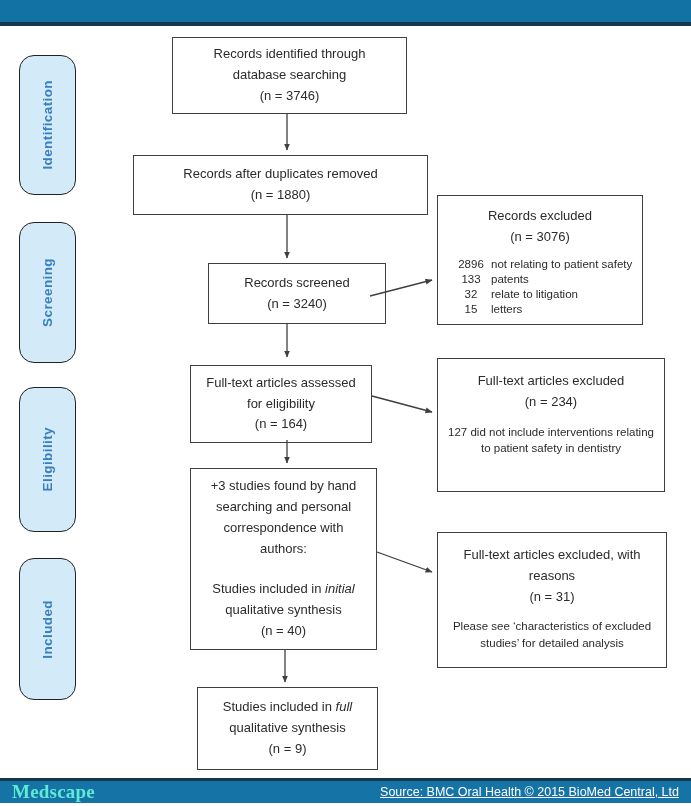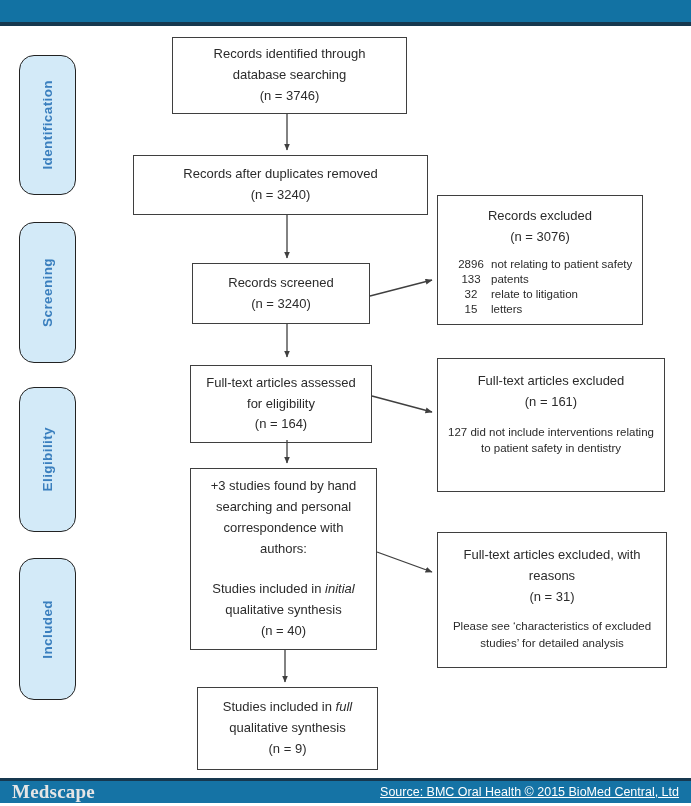--- a/index.html
+++ b/index.html
@@ -19,21 +19,21 @@
     background: #1272a3; border-bottom: 4px solid #16384f;
   }
   .footerbar {
     position: absolute; left: 0; top: 778px; width: 691px; height: 25px;
     background: #1573a5; border-top: 3px solid #16384f;
     display: flex; align-items: center; justify-content: space-between;
     box-sizing: border-box; padding: 0 12px;
   }
   .medscape-logo {
     font-family: "Liberation Serif", serif;
-    font-size: 19px; font-weight: bold; color: #e5e5e5; letter-spacing: 0.2px;
+    font-size: 19px; font-weight: bold; color: #5eead4; letter-spacing: 0.2px;
   }
   .source-text { font-size: 12.5px; color: #ffffff; text-decoration: underline; }
 
   
   .stage-label {
     position: absolute; left: 19px; width: 57px;
     background: #d3eaf8; border: 1.6px solid #222222; border-radius: 15px;
     display: flex; align-items: center; justify-content: center;
     box-sizing: border-box;
   }
@@ -82,24 +82,24 @@
   </div>
 
   <div class="box" style="left:172px;top:37px;width:235px;height:77px;">
     <div class="lines">Records identified through
 database searching
 (n = 3746)</div>
   </div>
 
   <div class="box" style="left:133px;top:155px;width:295px;height:60px;">
     <div class="lines">Records after duplicates removed
-(n = 3240)</div>
+(n = 1880)</div>
   </div>
 
-  <div class="box" style="left:192px;top:263px;width:178px;height:61px;">
+  <div class="box" style="left:208px;top:263px;width:178px;height:61px;">
     <div class="lines">Records screened
 (n = 3240)</div>
   </div>
 
   <div class="box" style="left:437px;top:195px;width:206px;height:130px;justify-content:flex-start;padding-top:10px;">
     <div class="lines">Records excluded
 (n = 3076)</div>
     <div class="excl-list">
       <div class="excl-row">
         <span class="excl-num">2896</span>
@@ -121,21 +121,21 @@
   </div>
 
   <div class="box" style="left:190px;top:365px;width:182px;height:78px;">
     <div class="lines">Full-text articles assessed
 for eligibility
 (n = 164)</div>
   </div>
 
   <div class="box" style="left:437px;top:358px;width:228px;height:134px;justify-content:flex-start;padding-top:12px;">
     <div class="lines">Full-text articles excluded
-(n = 161)</div>
+(n = 234)</div>
     <div class="lines small gap-top">127 did not include interventions relating
 to patient safety in dentistry</div>
   </div>
 
   <div class="box" style="left:190px;top:468px;width:187px;height:182px;">
     <div class="lines">+3 studies found by hand
 searching and personal
 correspondence with
 authors:</div>
     <div class="inline-line gap-top-lg">

